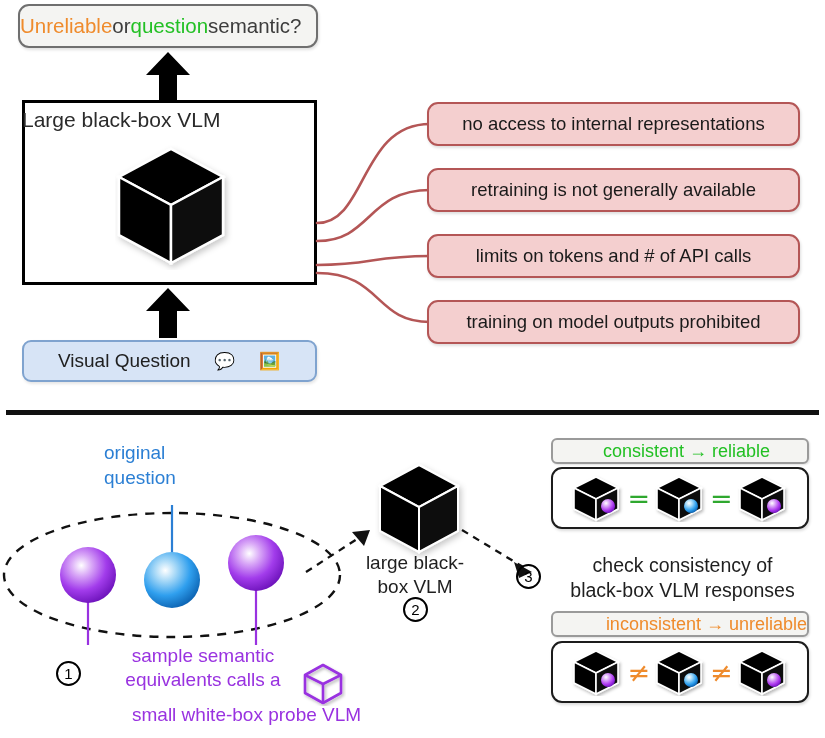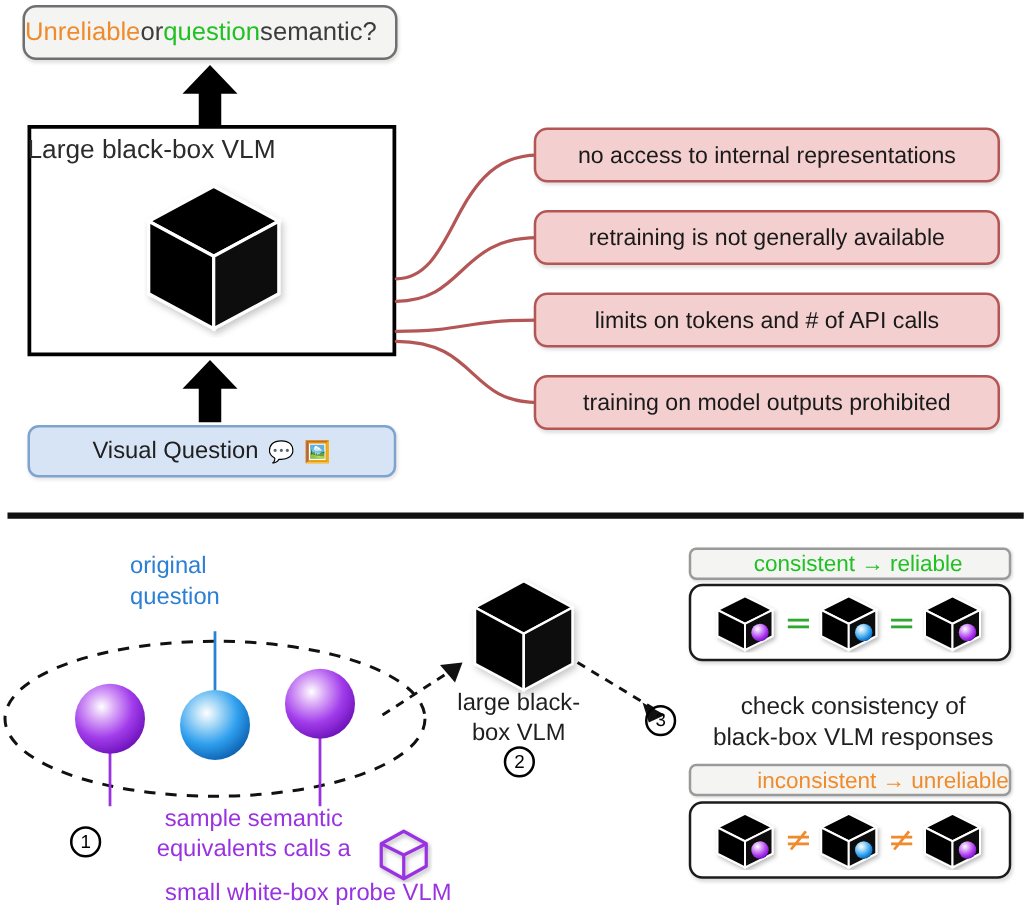--- a/index.html
+++ b/index.html
@@ -65,21 +65,21 @@
   #visual-question {
     left: 22px; top: 340px;
     width: 295px; height: 42px;
     border: 2px solid #7fa3cf;
     border-radius: 9px;
     background: #d7e4f6;
     display: flex; align-items: center; justify-content: center;
     box-sizing: border-box;
     font-size: 19px;
     color: #202020;
-    gap: 8px;
+    gap: 24px;
     box-shadow: 1px 2px 3px rgba(0,0,0,0.10);
   }
   .emoji { font-size: 17px; line-height: 1; }
 
   
   #constraints-title {
     left: 430px; top: 14px; width: 390px;
     text-align: center;
     font-size: 19.5px;
     color: #1f1f1f;

